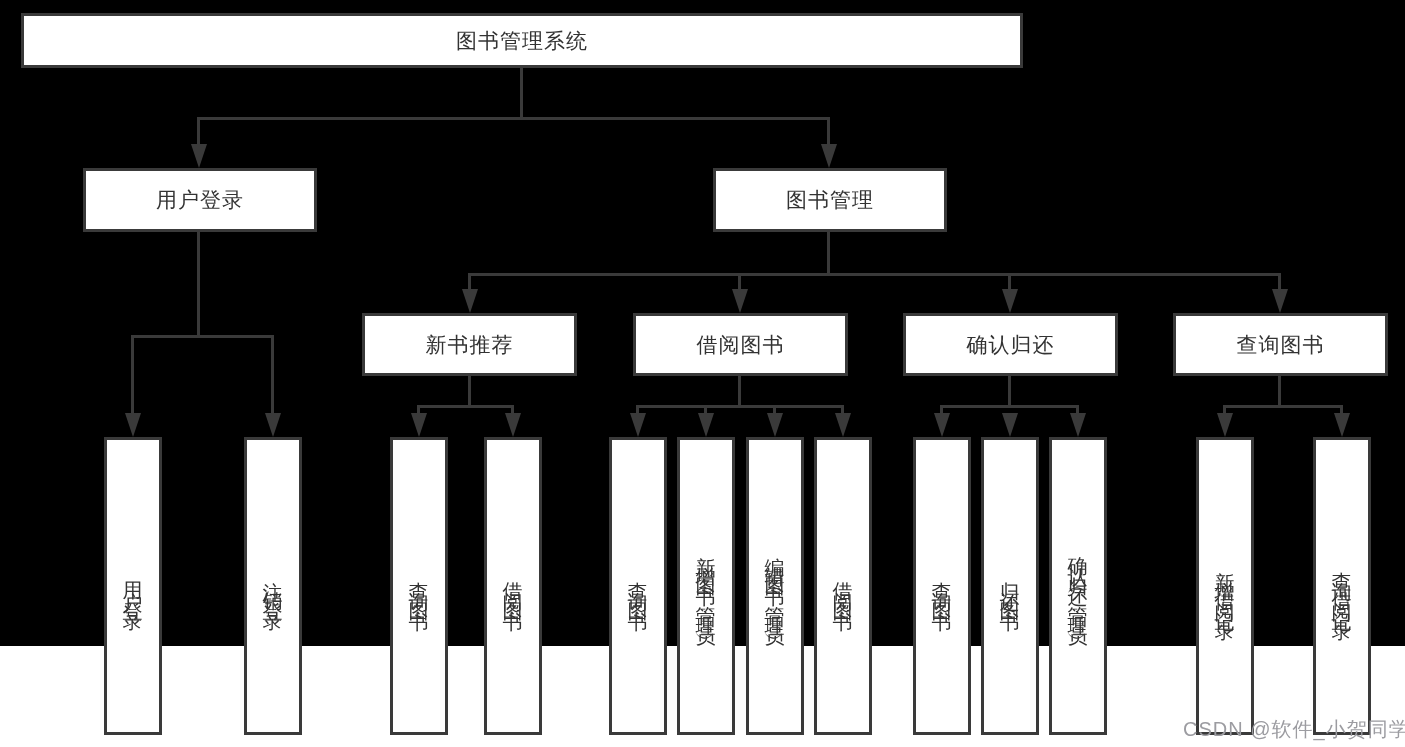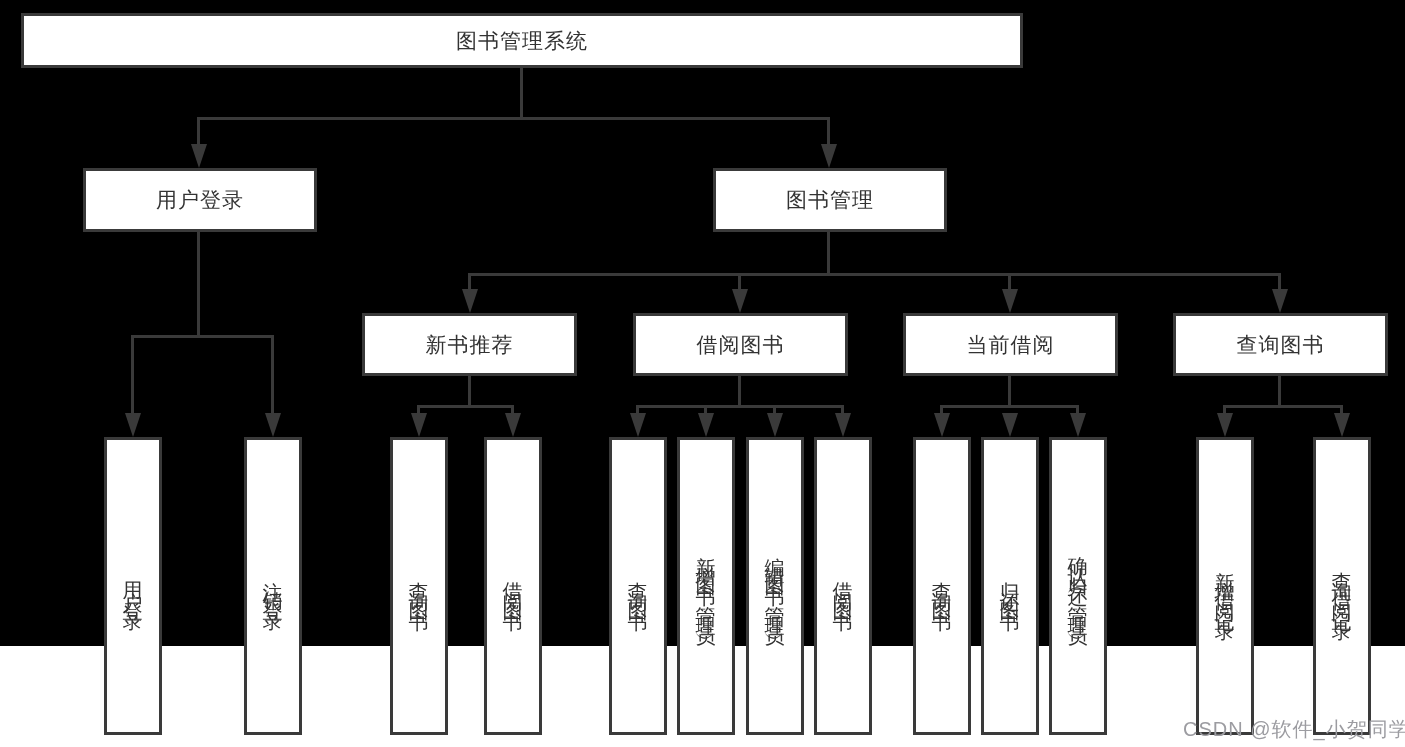--- a/index.html
+++ b/index.html
@@ -86,21 +86,21 @@
   <div class="box" style="left:21px;top:13px;width:1002px;height:55px">图书管理系统</div>
 
   <div class="box" style="left:83px;top:168px;width:234px;height:64px">用户登录</div>
 
   <div class="box" style="left:362px;top:313px;width:215px;height:63px">新书推荐</div>
 
   <div class="box" style="left:713px;top:168px;width:234px;height:64px">图书管理</div>
 
   <div class="box" style="left:633px;top:313px;width:215px;height:63px">借阅图书</div>
 
-  <div class="box" style="left:903px;top:313px;width:215px;height:63px">当前借阅</div>
+  <div class="box" style="left:903px;top:313px;width:215px;height:63px">确认归还</div>
 
   <div class="box" style="left:1173px;top:313px;width:215px;height:63px">查询图书</div>
 
   <div class="box leaf" style="left:104px;top:437px;width:58px;height:298px">
     <span class="vtext">用户登录</span>
   </div>
   <div class="box leaf" style="left:244px;top:437px;width:58px;height:298px">
     <span class="vtext">注销登录</span>
   </div>
 

